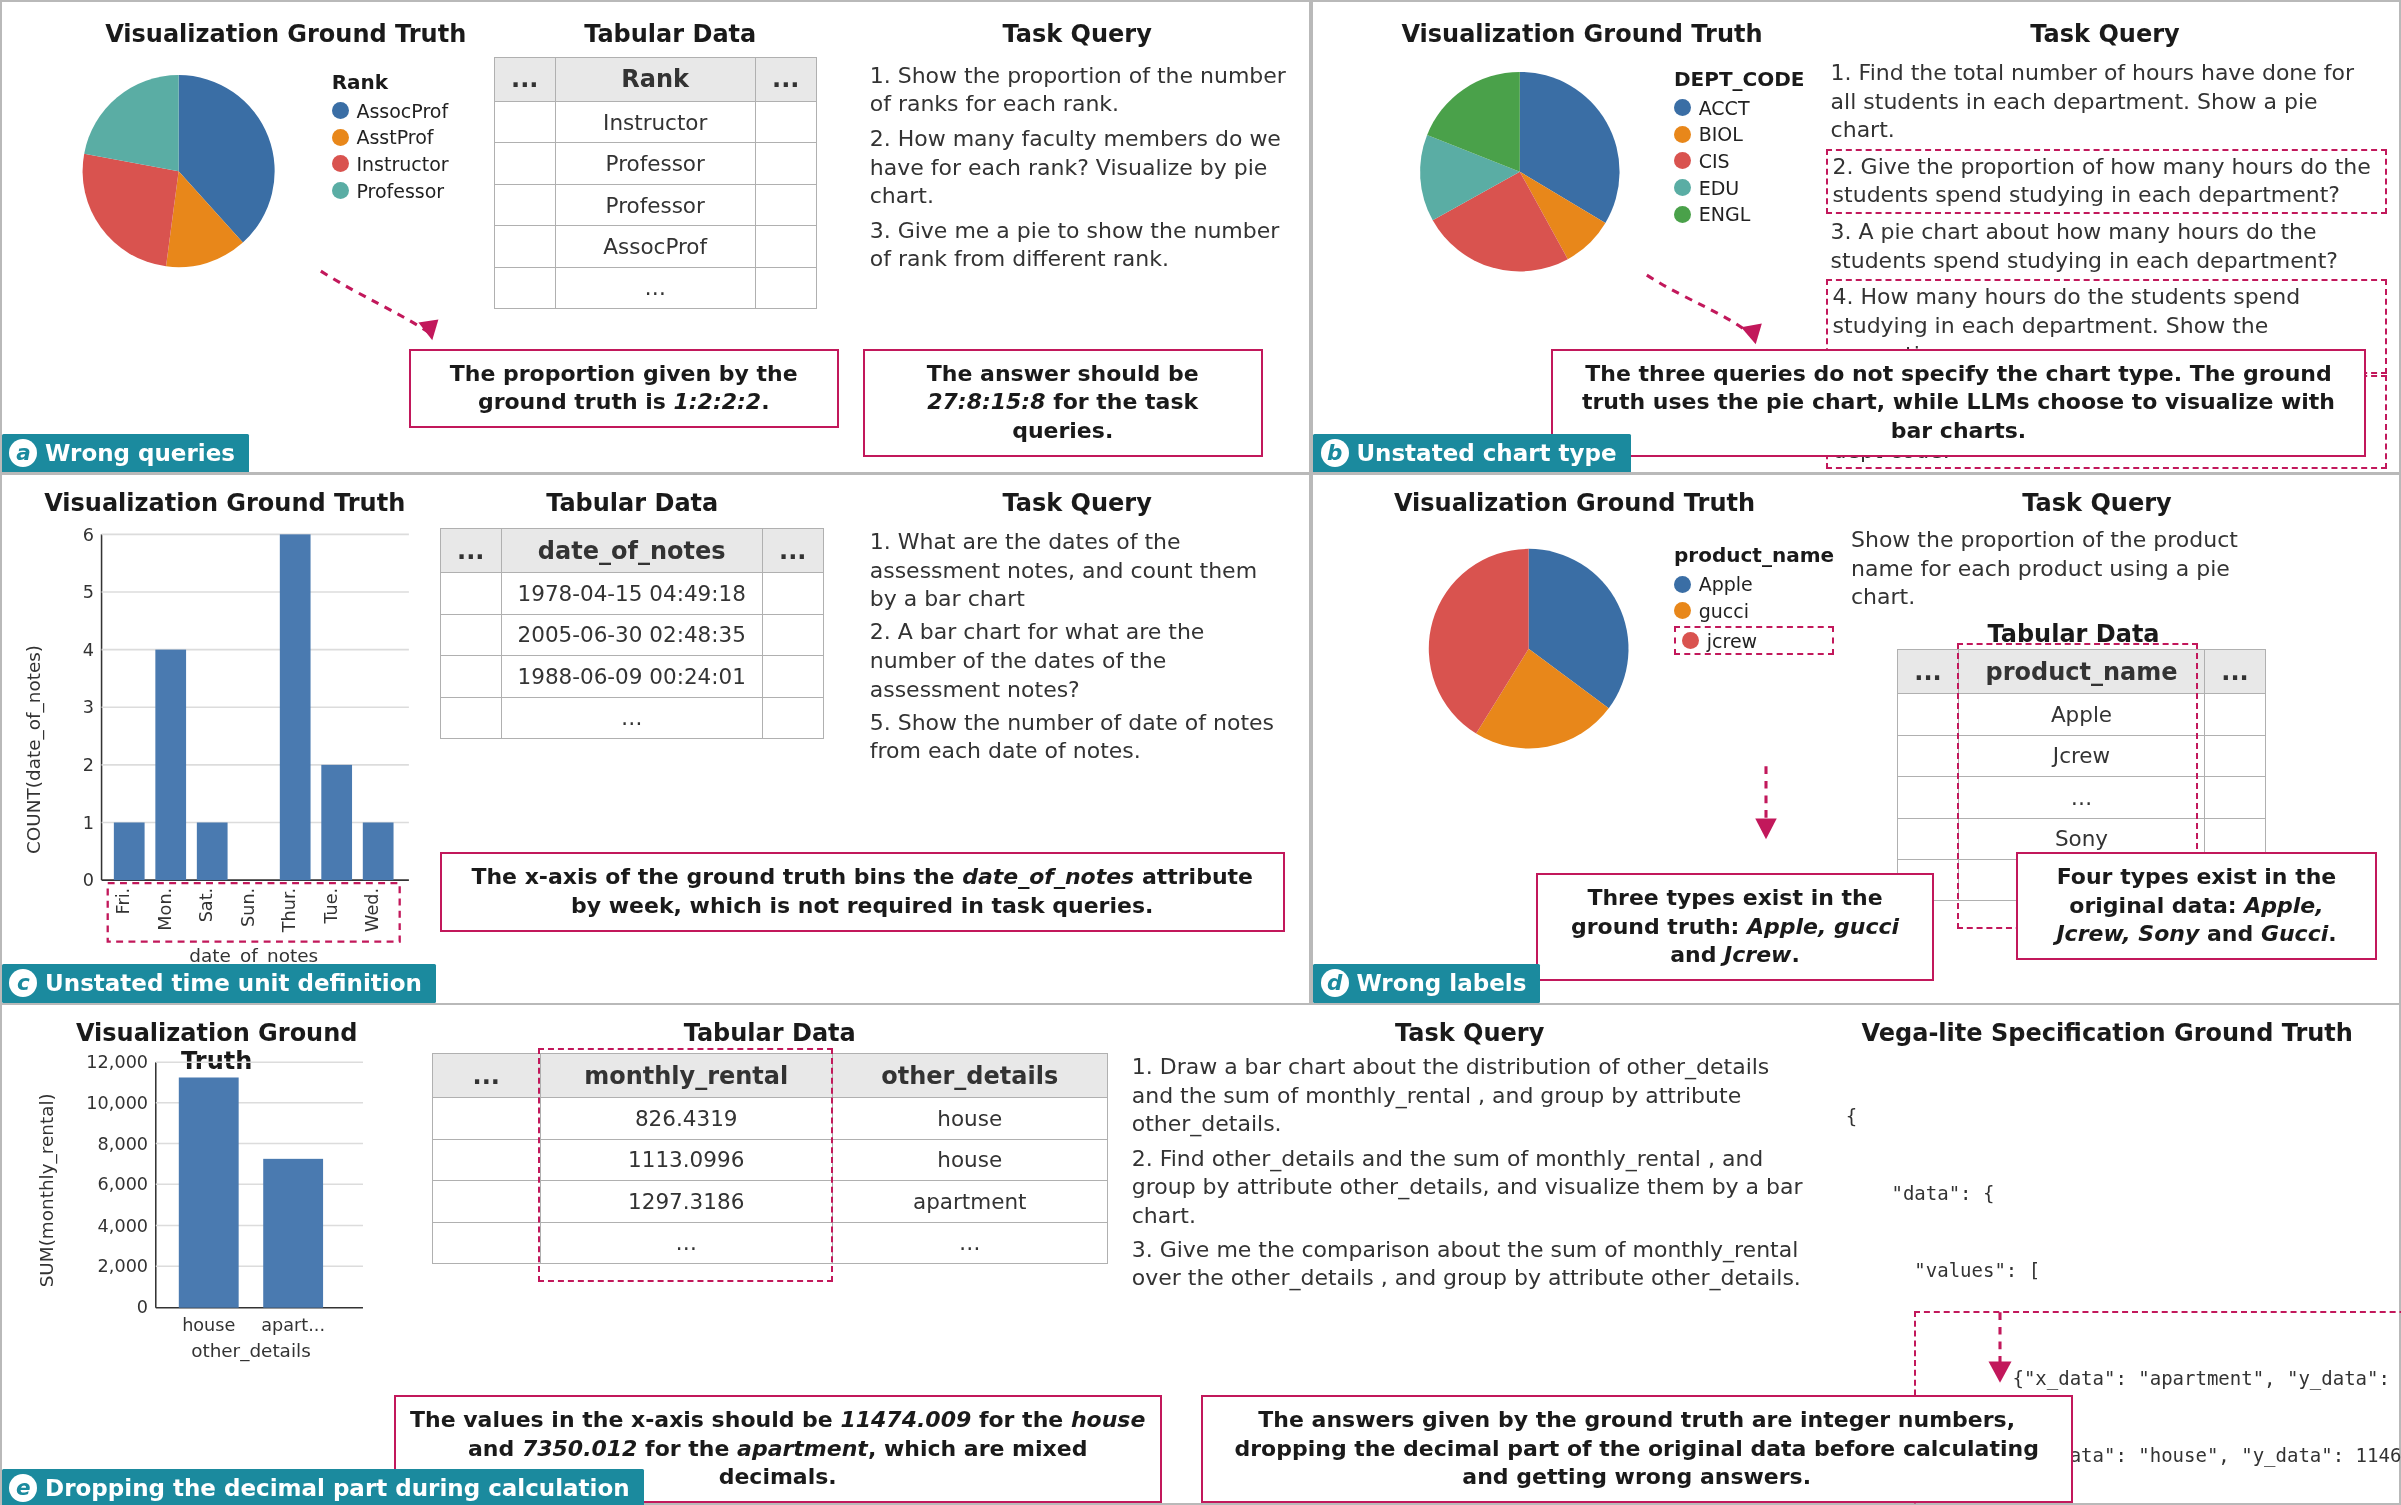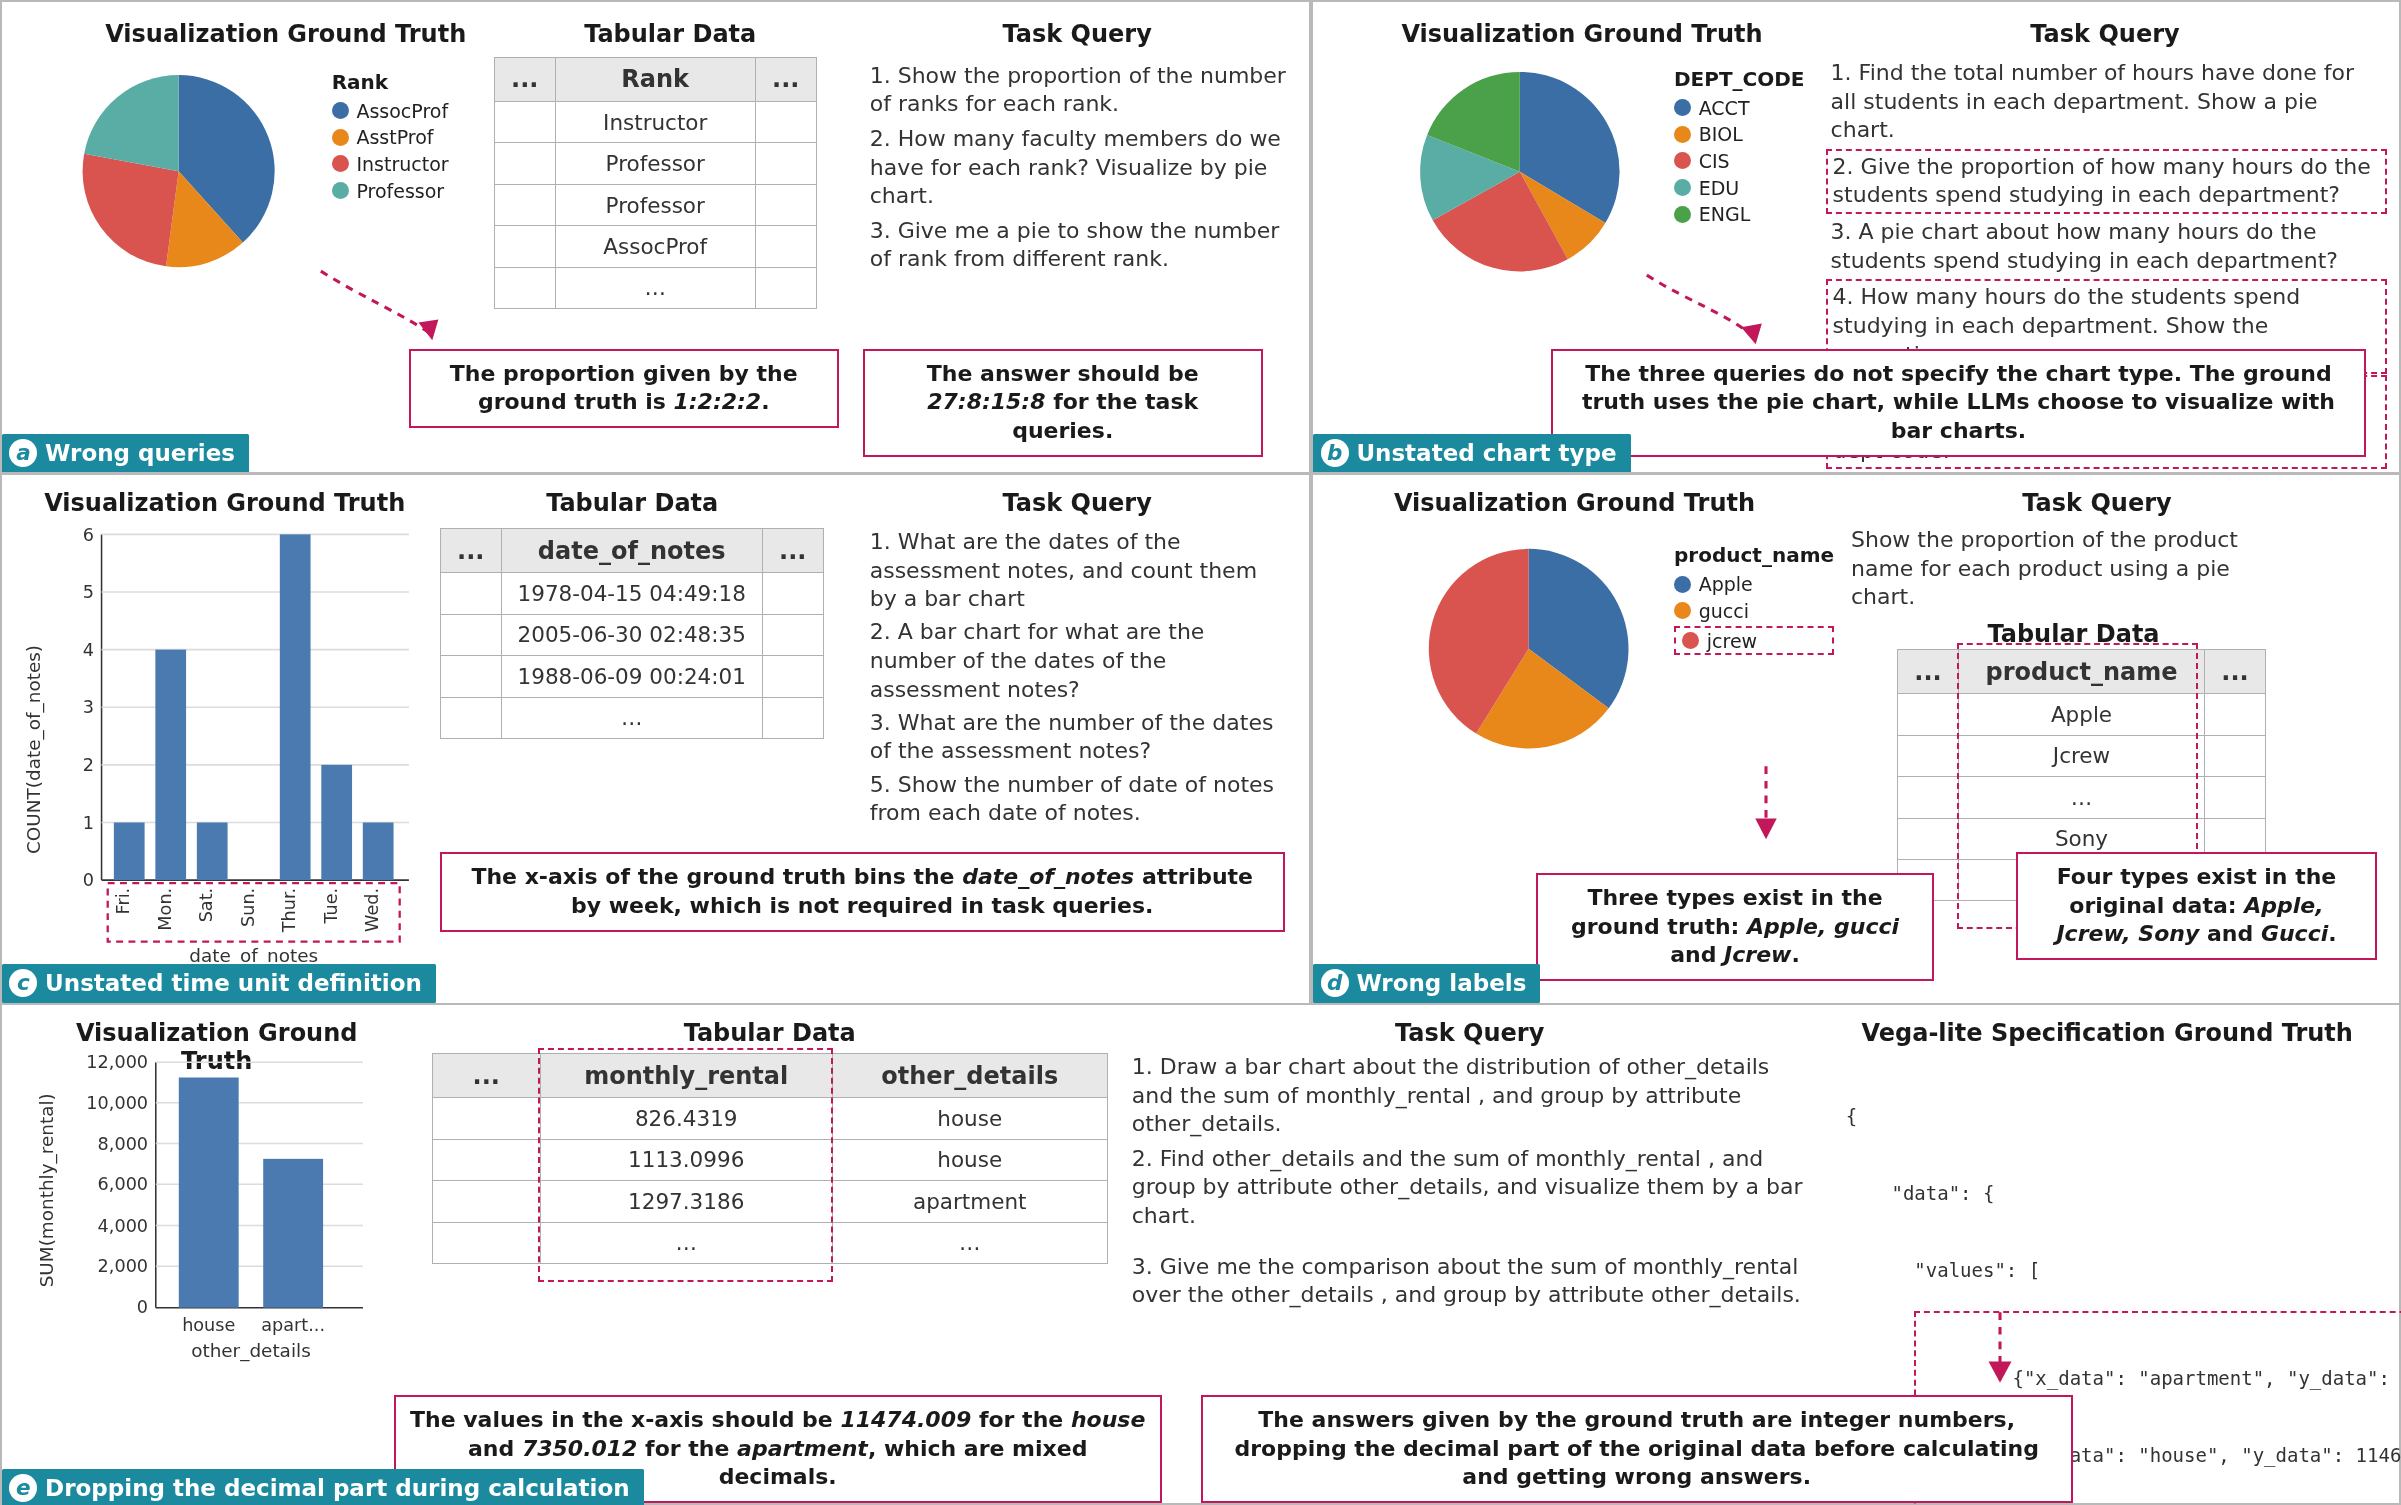--- a/index.html
+++ b/index.html
@@ -286,21 +286,20 @@
               <td>…</td>
               <td></td>
             </tr>
       </tbody>
         </table>
     </div>
 
     <div style="position:absolute; left:868px; top:54px; width:415px;">
       <div class="query-text" style="margin-bottom:4.6px;">1. What are the dates of the assessment notes, and count them by a bar chart</div>
       <div class="query-text" style="margin-bottom:4.6px;">2. A bar chart for what are the number of the dates of the assessment notes?</div>
-      <div class="query-text" style="margin-bottom:4.6px;">3. What are the number of the dates of the assessment notes?</div>
       <div class="query-text">5. Show the number of date of notes from each date of notes.</div>
     </div>
 
     <div class="callout" style="position:absolute; left:438px; top:378px; width:845px;">
       <span>The x-axis of the ground truth bins the </span><i>date_of_notes</i><span> attribute by week, which is not required in task queries.</span>
     </div>
 
     <div class="panel-label" style="left:0px; bottom:0px;">
       <span class="letter">c</span>
       <span>Unstated time unit definition</span>
@@ -461,21 +460,21 @@
               <td>…</td>
               <td>…</td>
             </tr>
       </tbody>
         </table>
       <div class="dashed-box" style="position:absolute; left:106px; top:-4.6px; width:295px; height:234px; pointer-events:none;"></div>
     </div>
 
     <div style="position:absolute; left:1130px; top:48px; width:676px;">
       <div class="query-text" style="margin-bottom:6.1px;">1. Draw a bar chart about the distribution of other_details and the sum of monthly_rental , and group by attribute other_details.</div>
-      <div class="query-text" style="margin-bottom:22px;">2. Find other_details and the sum of monthly_rental , and group by attribute other_details, and visualize them by a bar chart.</div>
+      <div class="query-text" style="margin-bottom:5px;">2. Find other_details and the sum of monthly_rental , and group by attribute other_details, and visualize them by a bar chart.</div>
       <div class="query-text">3. Give me the comparison about the sum of monthly_rental over the other_details , and group by attribute other_details.</div>
     </div>
 
     <div class="mono" style="position:absolute; left:1844px; top:48px; width:538px; white-space:pre;">
       <div>{</div>
       <div>    "data": {</div>
       <div>      "values": [</div>
       <div class="dashed-box" style="display:inline-block; padding:1.5px 4.6px; margin:1.5px 0;">
         <div>        {"x_data": "apartment", "y_data": 7345,</div>
         <div>        {"x_data": "house", "y_data": 11469}</div>

